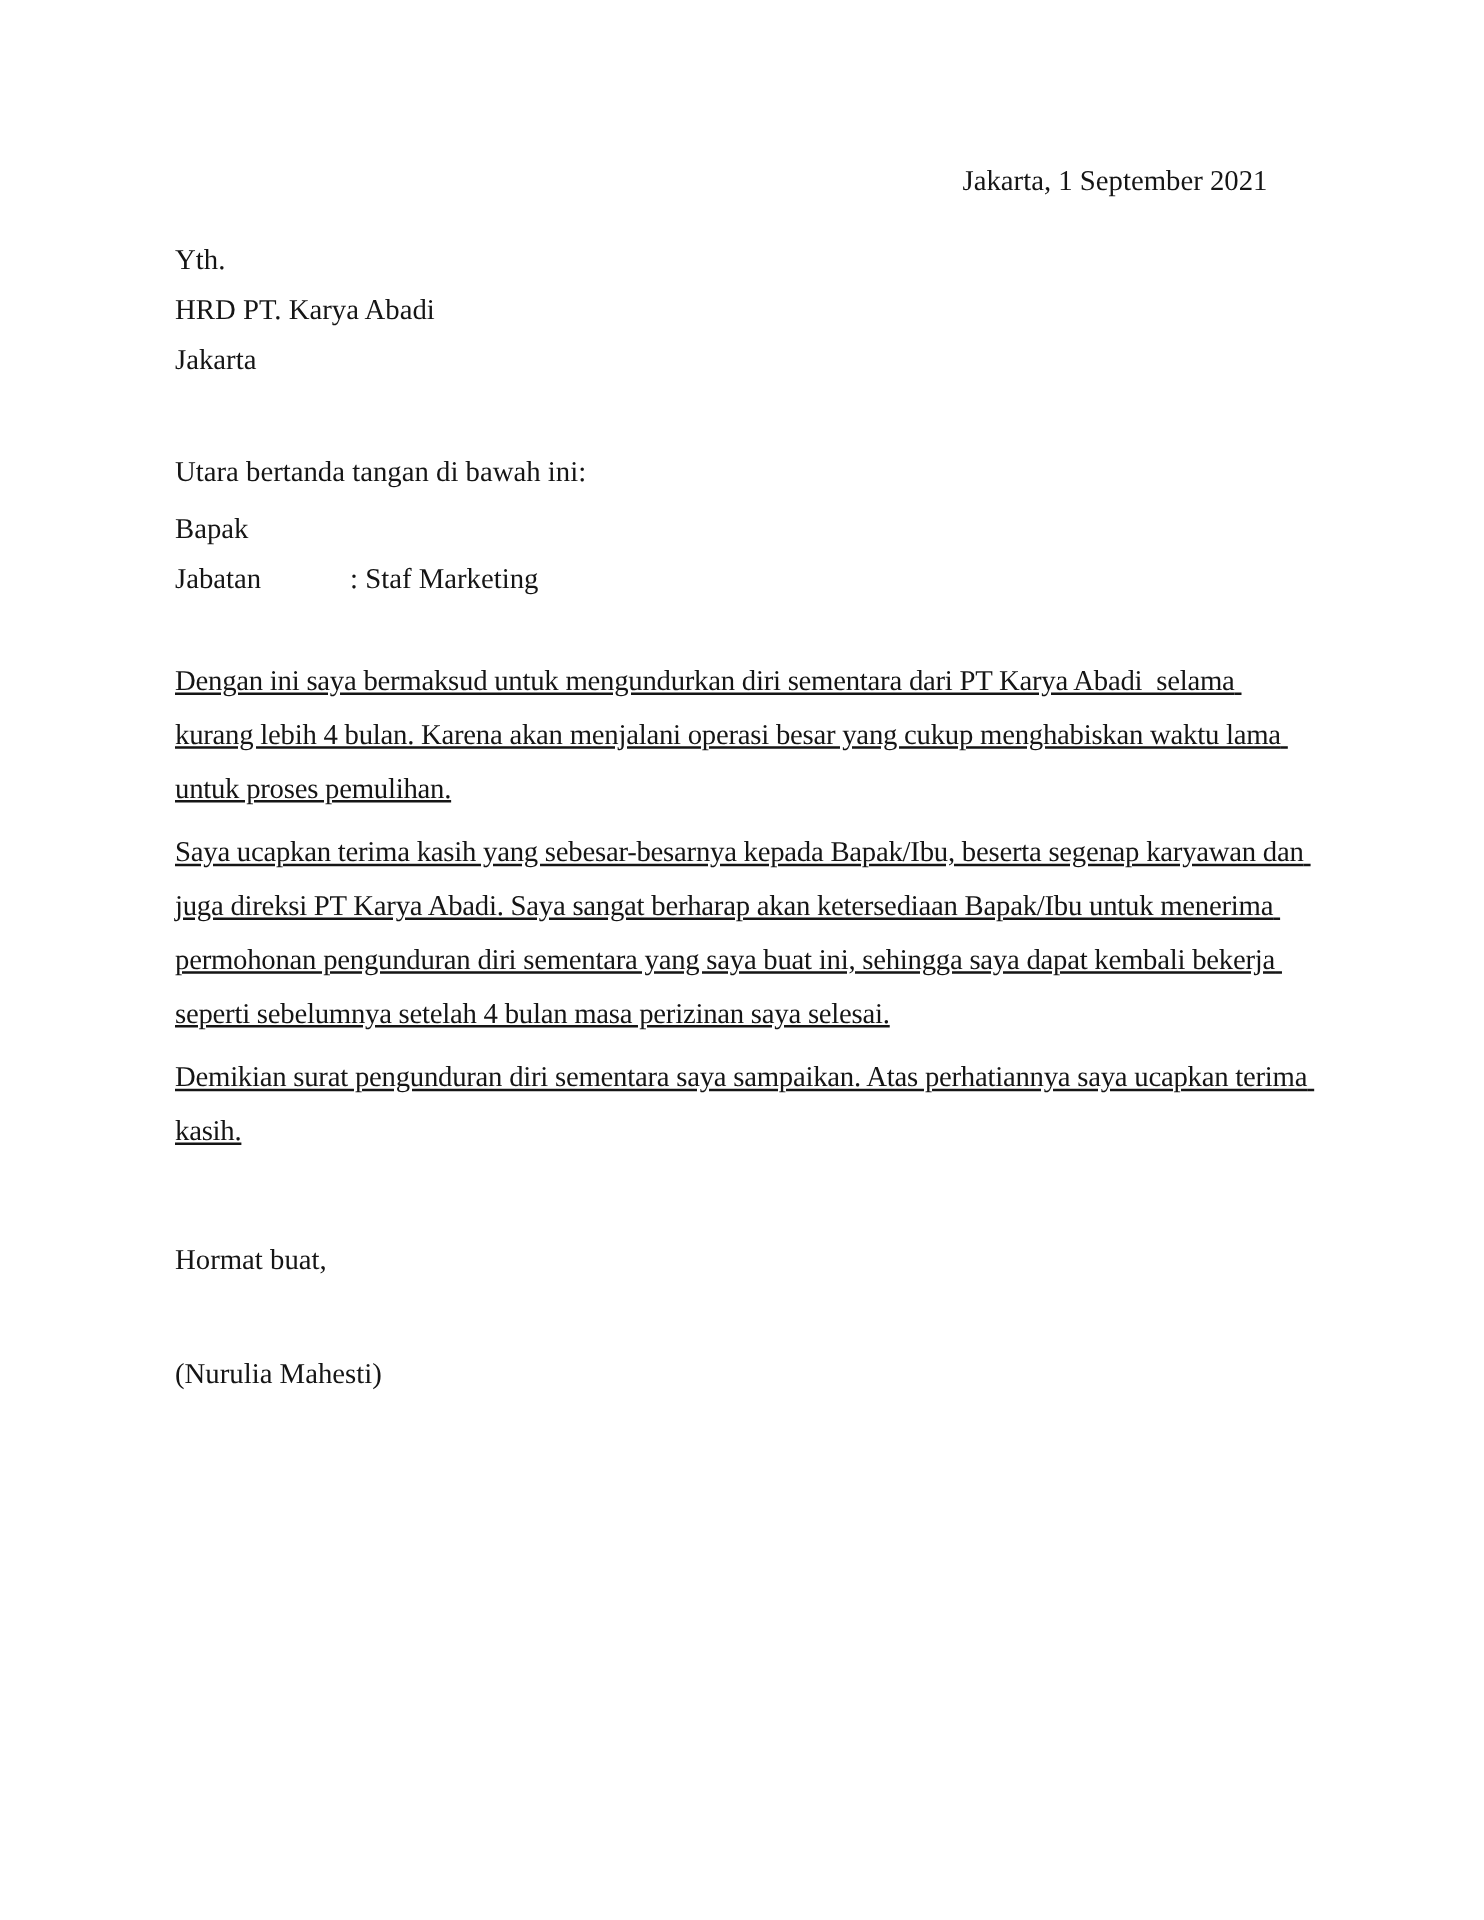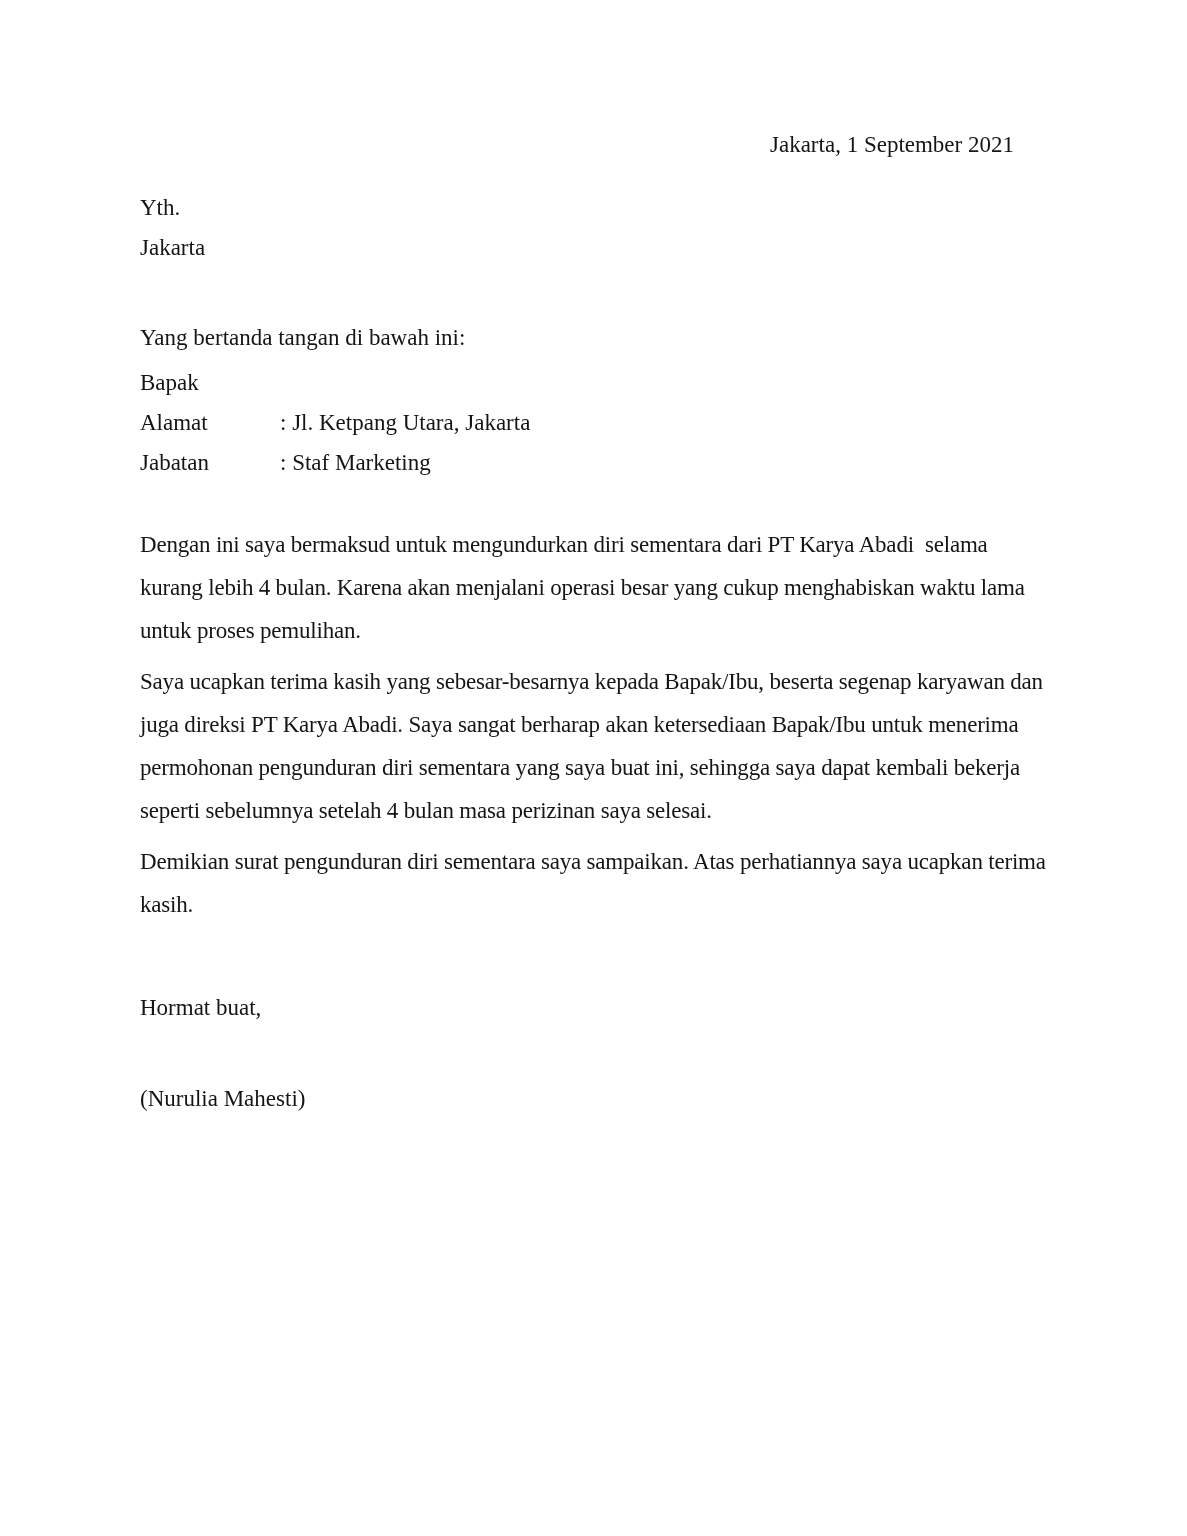--- a/index.html
+++ b/index.html
@@ -46,20 +46,21 @@
   }
   .identity-label {
     width: 140px;
     flex: 0 0 140px;
   }
   .identity-value {
     flex: 1;
   }
   .body-paragraphs {
     margin-top: 40px;
+    text-decoration: underline;
   }
   .para {
     max-width: 912px;
     line-height: 43px;
     margin: 0 0 8px 0;
     white-space: pre-wrap;
     letter-spacing: -0.2px;
   }
   .closing-salutation {
     margin-top: 62px;
@@ -72,32 +73,29 @@
 </style>
 </head>
 <body>
 
 <div class="page">
 
   <div class="date-line">Jakarta, 1 September 2021</div>
 
   <div class="recipient">
     <div class="line">Yth.</div>
+    <div class="line">HRD PT. Karya Abadi</div>
     <div class="line">Jakarta</div>
   </div>
 
-  <div class="intro">Yang bertanda tangan di bawah ini:</div>
+  <div class="intro">Utara bertanda tangan di bawah ini:</div>
 
   <div class="identity">
     <div class="identity-row">
       <span class="identity-label">Bapak</span>
-    </div>
-    <div class="identity-row">
-      <span class="identity-label">Alamat</span>
-      <span class="identity-value">: Jl. Ketpang Utara, Jakarta</span>
     </div>
     <div class="identity-row">
       <span class="identity-label">Jabatan</span>
       <span class="identity-value">: Staf Marketing</span>
     </div>
   </div>
 
   <div class="body-paragraphs">
     <p class="para">Dengan ini saya bermaksud untuk mengundurkan diri sementara dari PT Karya Abadi  selama kurang lebih 4 bulan. Karena akan menjalani operasi besar yang cukup menghabiskan waktu lama untuk proses pemulihan.</p>
     <p class="para">Saya ucapkan terima kasih yang sebesar-besarnya kepada Bapak/Ibu, beserta segenap karyawan dan juga direksi PT Karya Abadi. Saya sangat berharap akan ketersediaan Bapak/Ibu untuk menerima permohonan pengunduran diri sementara yang saya buat ini, sehingga saya dapat kembali bekerja seperti sebelumnya setelah 4 bulan masa perizinan saya selesai.</p>

